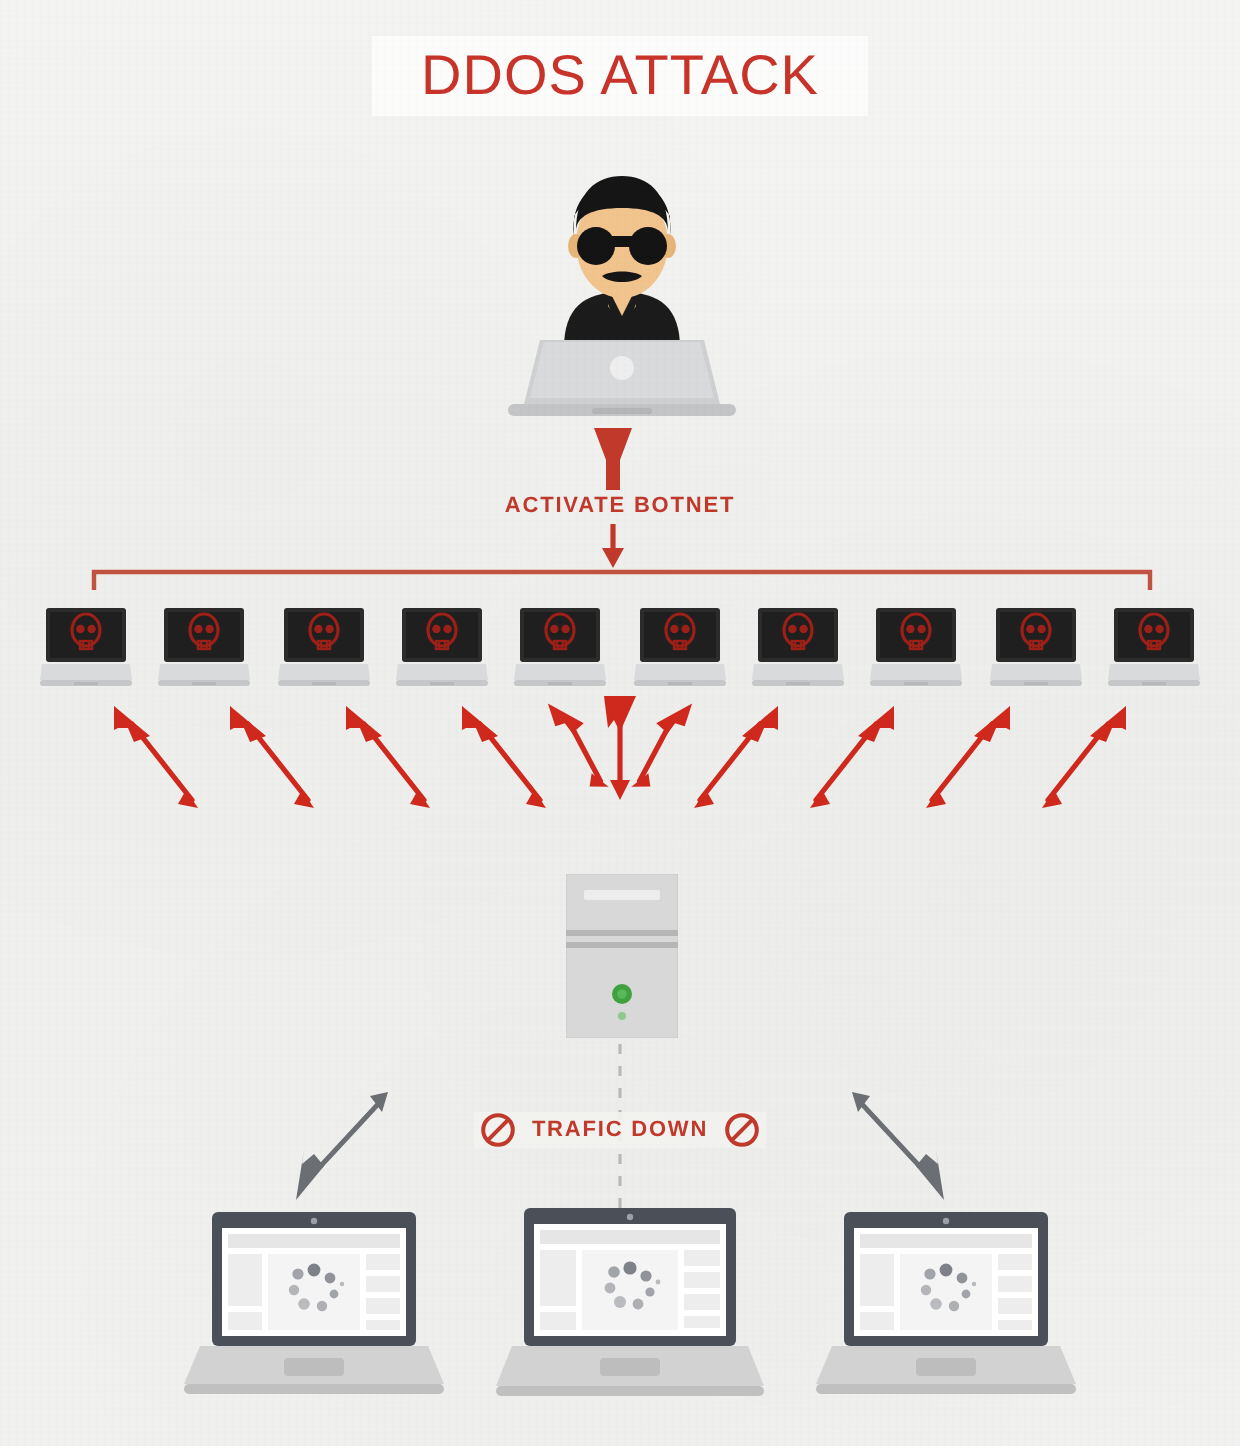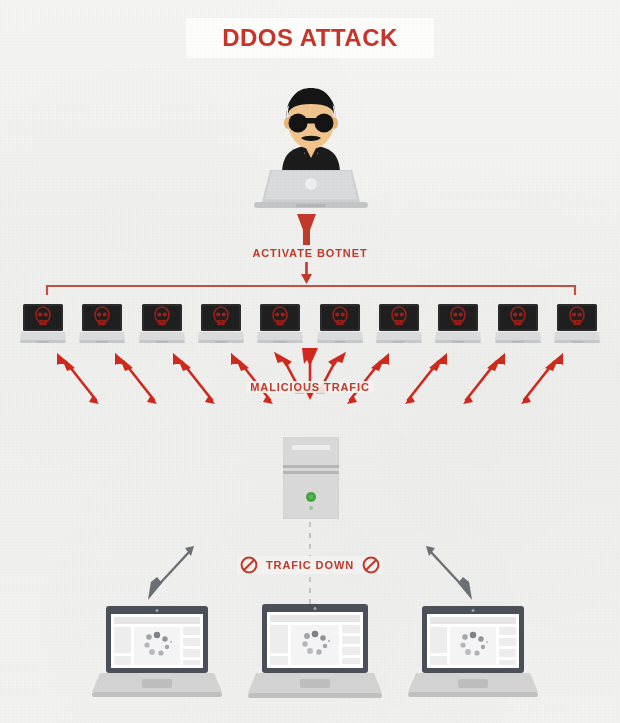--- a/index.html
+++ b/index.html
@@ -41,22 +41,22 @@
     left: 186px;
     top: 18px;
     width: 248px;
     height: 40px;
     background: rgba(255,255,255,0.72);
     display: flex;
     align-items: center;
     justify-content: center;
   }
   #title-text {
-    font-size: 24px;
-    font-weight: bold;
+    font-size: 28px;
+    font-weight: normal;
     letter-spacing: 0.5px;
     color: #c9342a;
     white-space: nowrap;
   }
 
   
   .redlabel {
     color: #c0392b;
     font-size: 11px;
     font-weight: bold;
@@ -383,23 +383,20 @@
     </g>
 
     <g transform="translate(620,0) scale(-1,1)">
       <use href="#ma" x="66" y="362"></use>
       <use href="#ma" x="124" y="362"></use>
       <use href="#ma" x="182" y="362"></use>
       <use href="#ma" x="240" y="362"></use>
     </g>
   </svg>
 
-  <div class="layer redlabel" id="malicious-label">
-    <span style="background:rgba(242,242,240,0.9);padding:0 4px;">MALICIOUS TRAFIC</span>
-  </div>
 
   <div class="layer" id="server">
     <svg viewBox="0 0 56 82" width="56" height="82">
       <rect x="0" y="0" width="56" height="82" fill="#d8d8d8"></rect>
       <rect x="0" y="0" width="56" height="82" fill="none" stroke="#cfcfcf" stroke-width="1"></rect>
       <rect x="9" y="8" width="38" height="5" rx="1" fill="#ededed"></rect>
       <rect x="0" y="28" width="56" height="3" fill="#b6b6b6"></rect>
       <rect x="0" y="34" width="56" height="3" fill="#b6b6b6"></rect>
       <circle cx="28" cy="60" r="5" fill="#3fa23f"></circle>
       <circle cx="28" cy="60" r="2.4" fill="#58b858"></circle>

